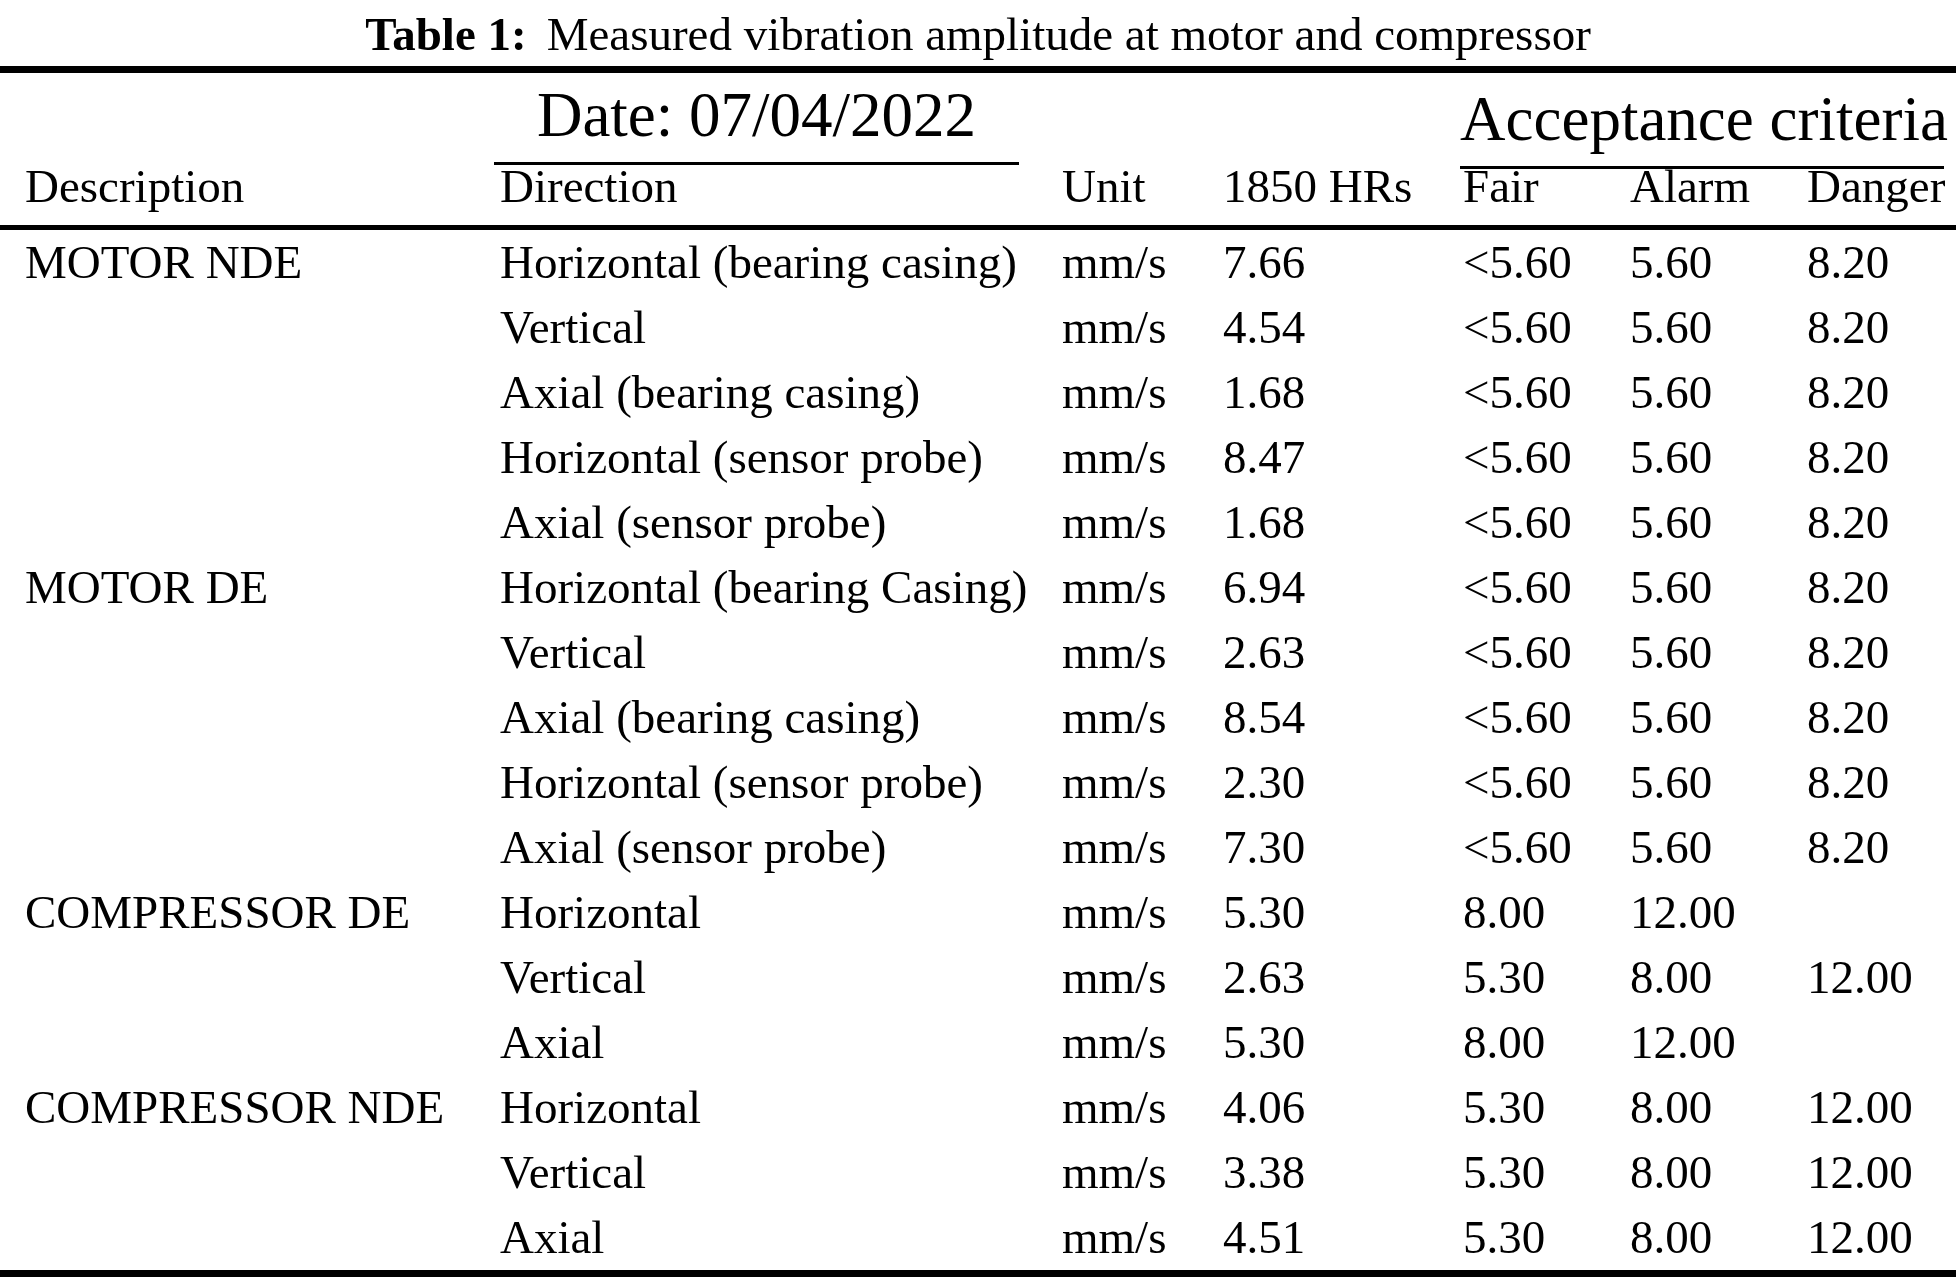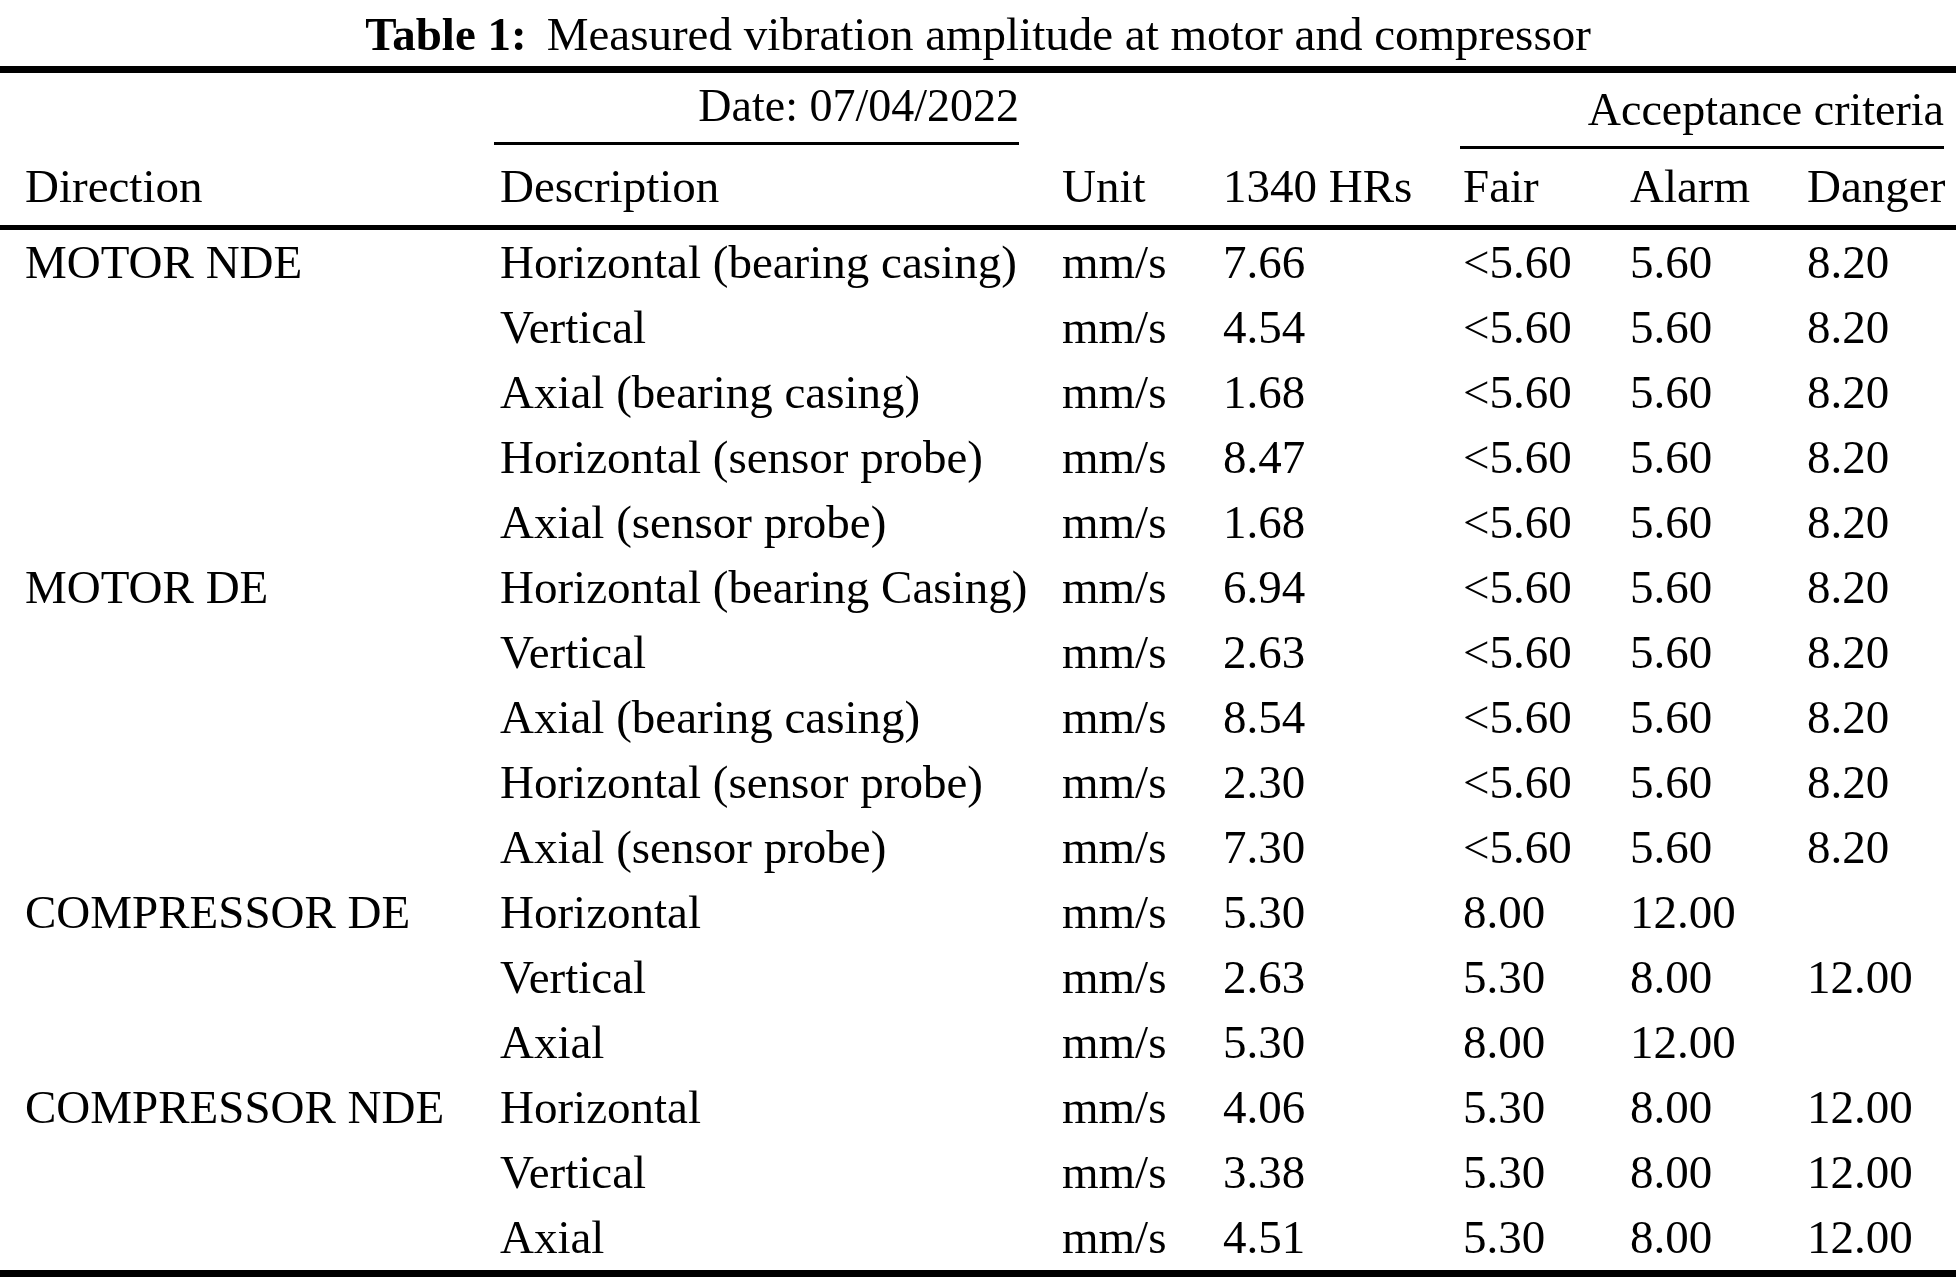--- a/index.html
+++ b/index.html
@@ -27,22 +27,22 @@
 
   
   .toprule    { height: 7px; background: #000000; }
   .midrule    { height: 5px; background: #000000; }
   .bottomrule { height: 7px; background: #000000; }
 
   
   .spanner-spacer { height: 74px; position: relative; }
   .spanner {
     position: absolute;
-    text-align: right;
-    font-size: 46px;
+    text-align: center;
+    font-size: 63px;
     border-bottom: 3px solid #000000;
     padding-bottom: 10px;
     white-space: nowrap;
   }
   .date-spanner       { left: 494px;  width: 525px; top: 6px; }
   .acceptance-spanner { left: 1460px; width: 484px; top: 10px; }
 
   
   .grid-row {
     display: grid;
@@ -65,24 +65,24 @@
   </div>
 
   <div class="toprule"></div>
 
   <div class="spanner-spacer">
     <div class="spanner date-spanner">Date: 07/04/2022</div>
     <div class="spanner acceptance-spanner">Acceptance criteria</div>
   </div>
 
   <div class="grid-row header-row">
+    <div class="cell">Description</div>
     <div class="cell">Direction</div>
-    <div class="cell">Description</div>
     <div class="cell">Unit</div>
-    <div class="cell">1340 HRs</div>
+    <div class="cell">1850 HRs</div>
     <div class="cell">Fair</div>
     <div class="cell">Alarm</div>
     <div class="cell">Danger</div>
   </div>
 
   <div class="midrule"></div>
 
   <div>
 
     <div class="grid-row body-row">

